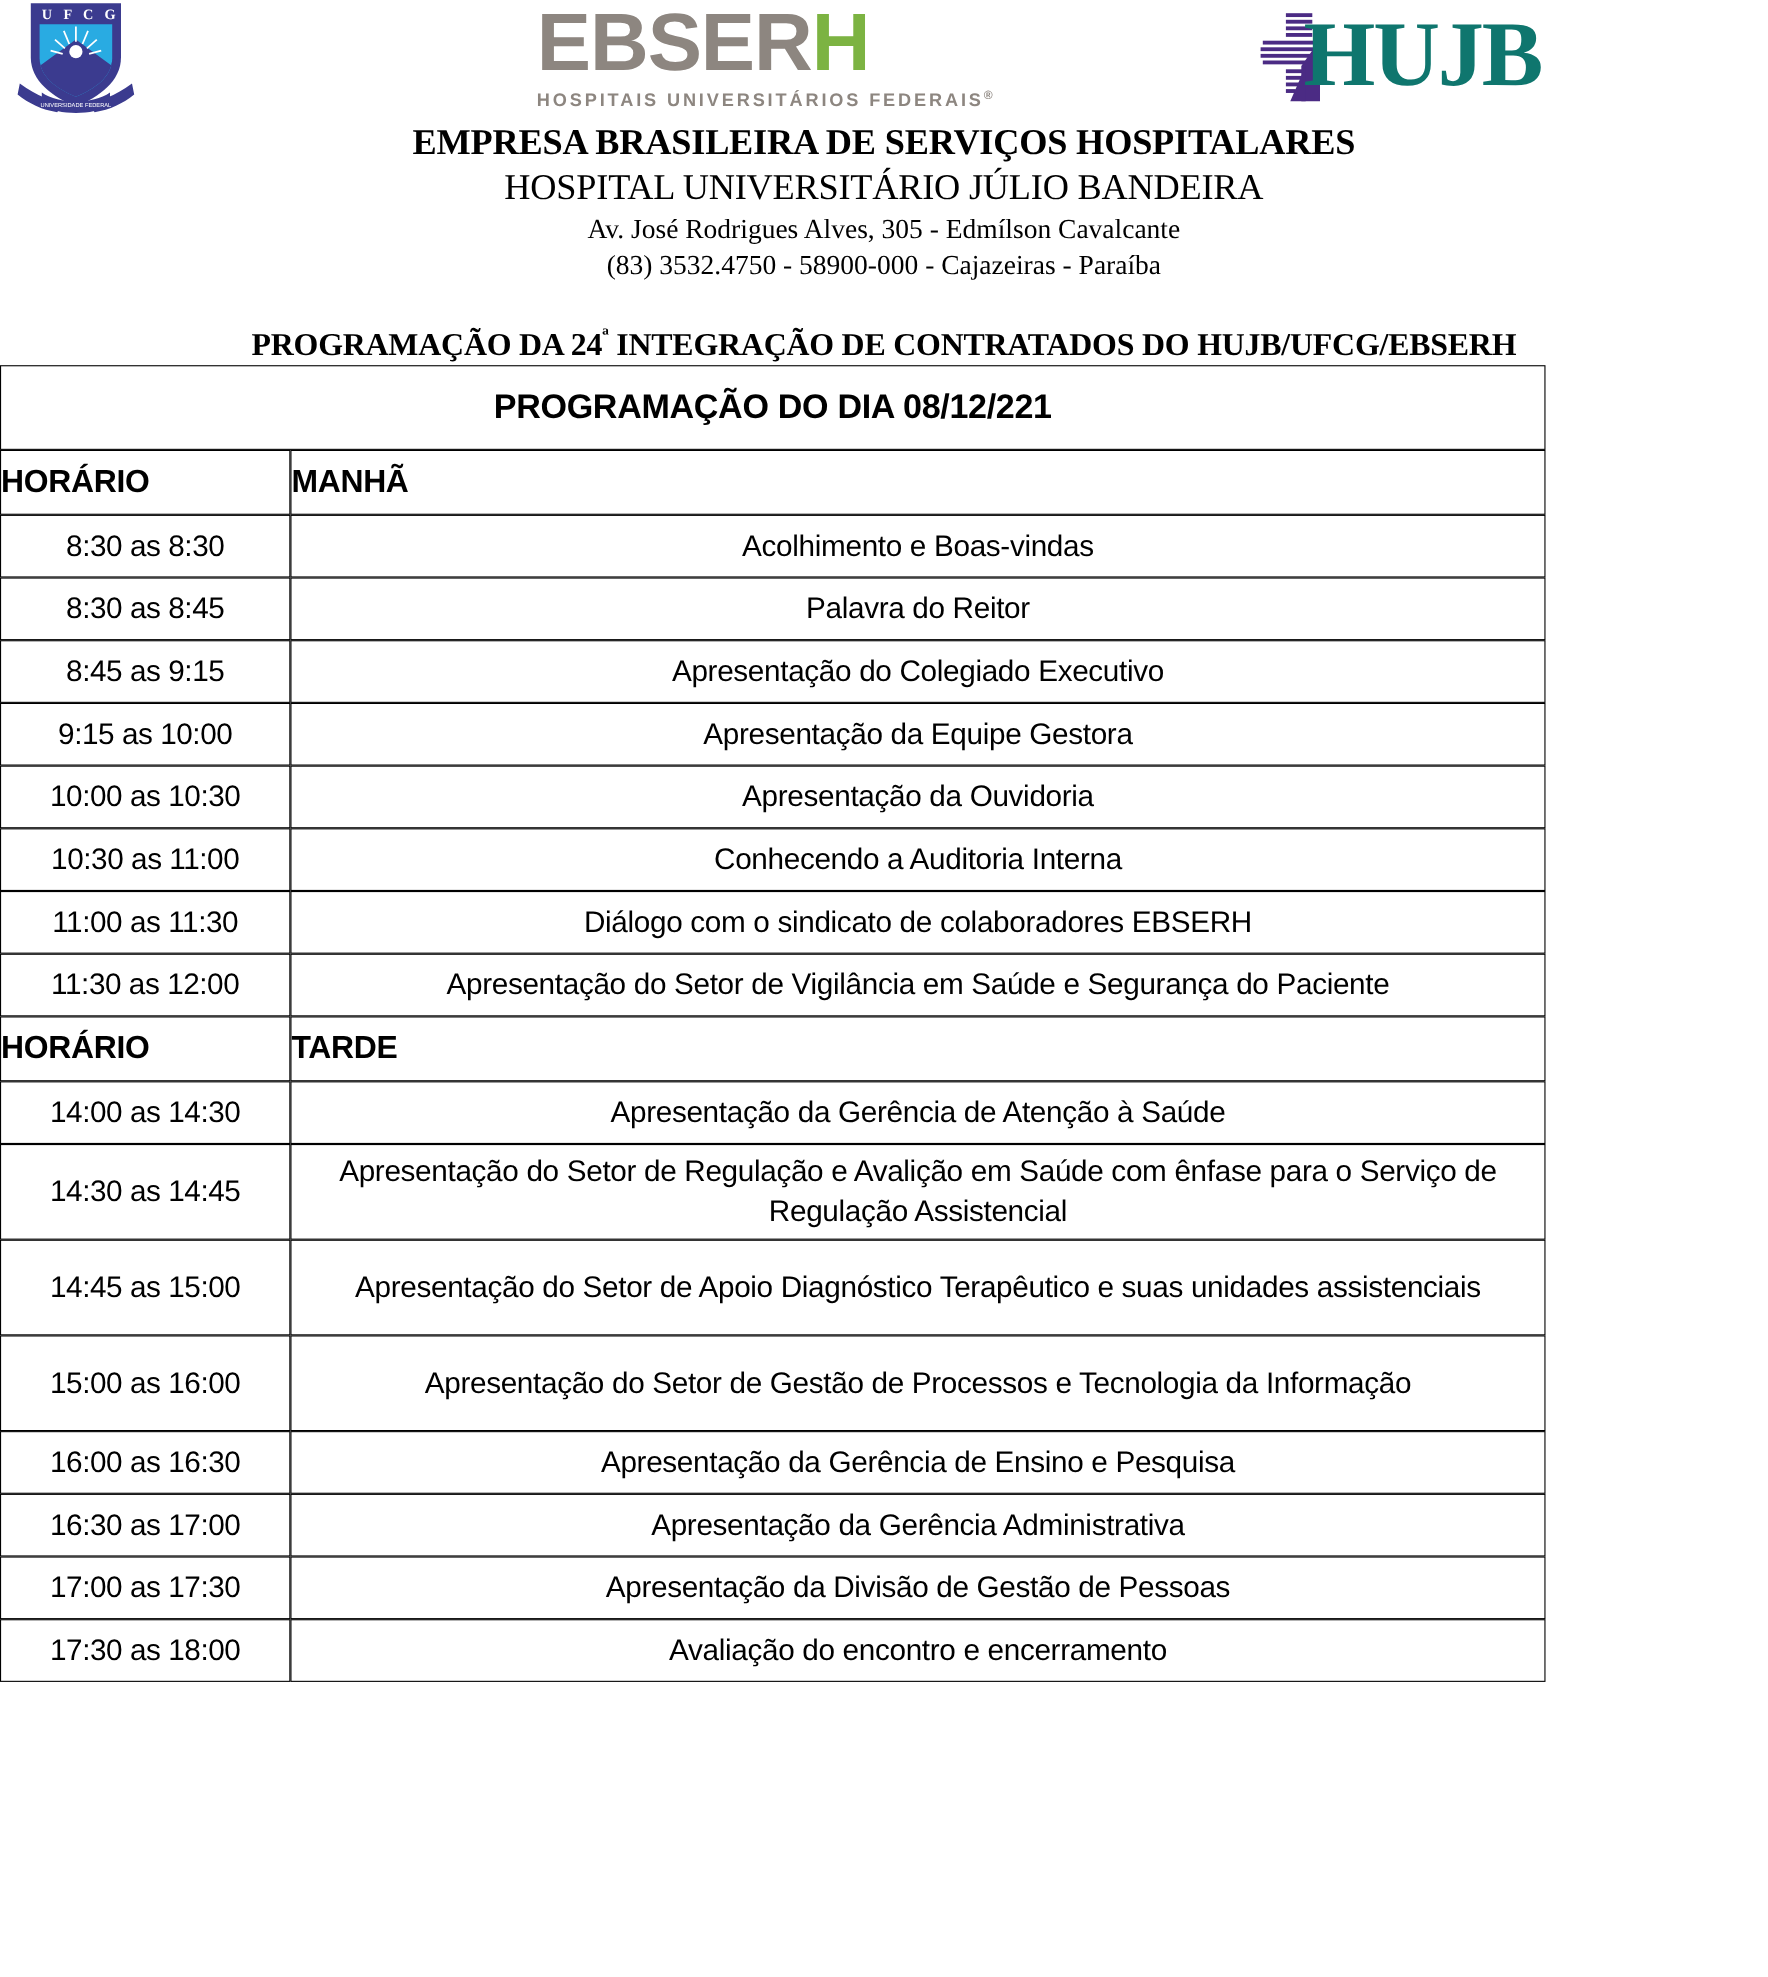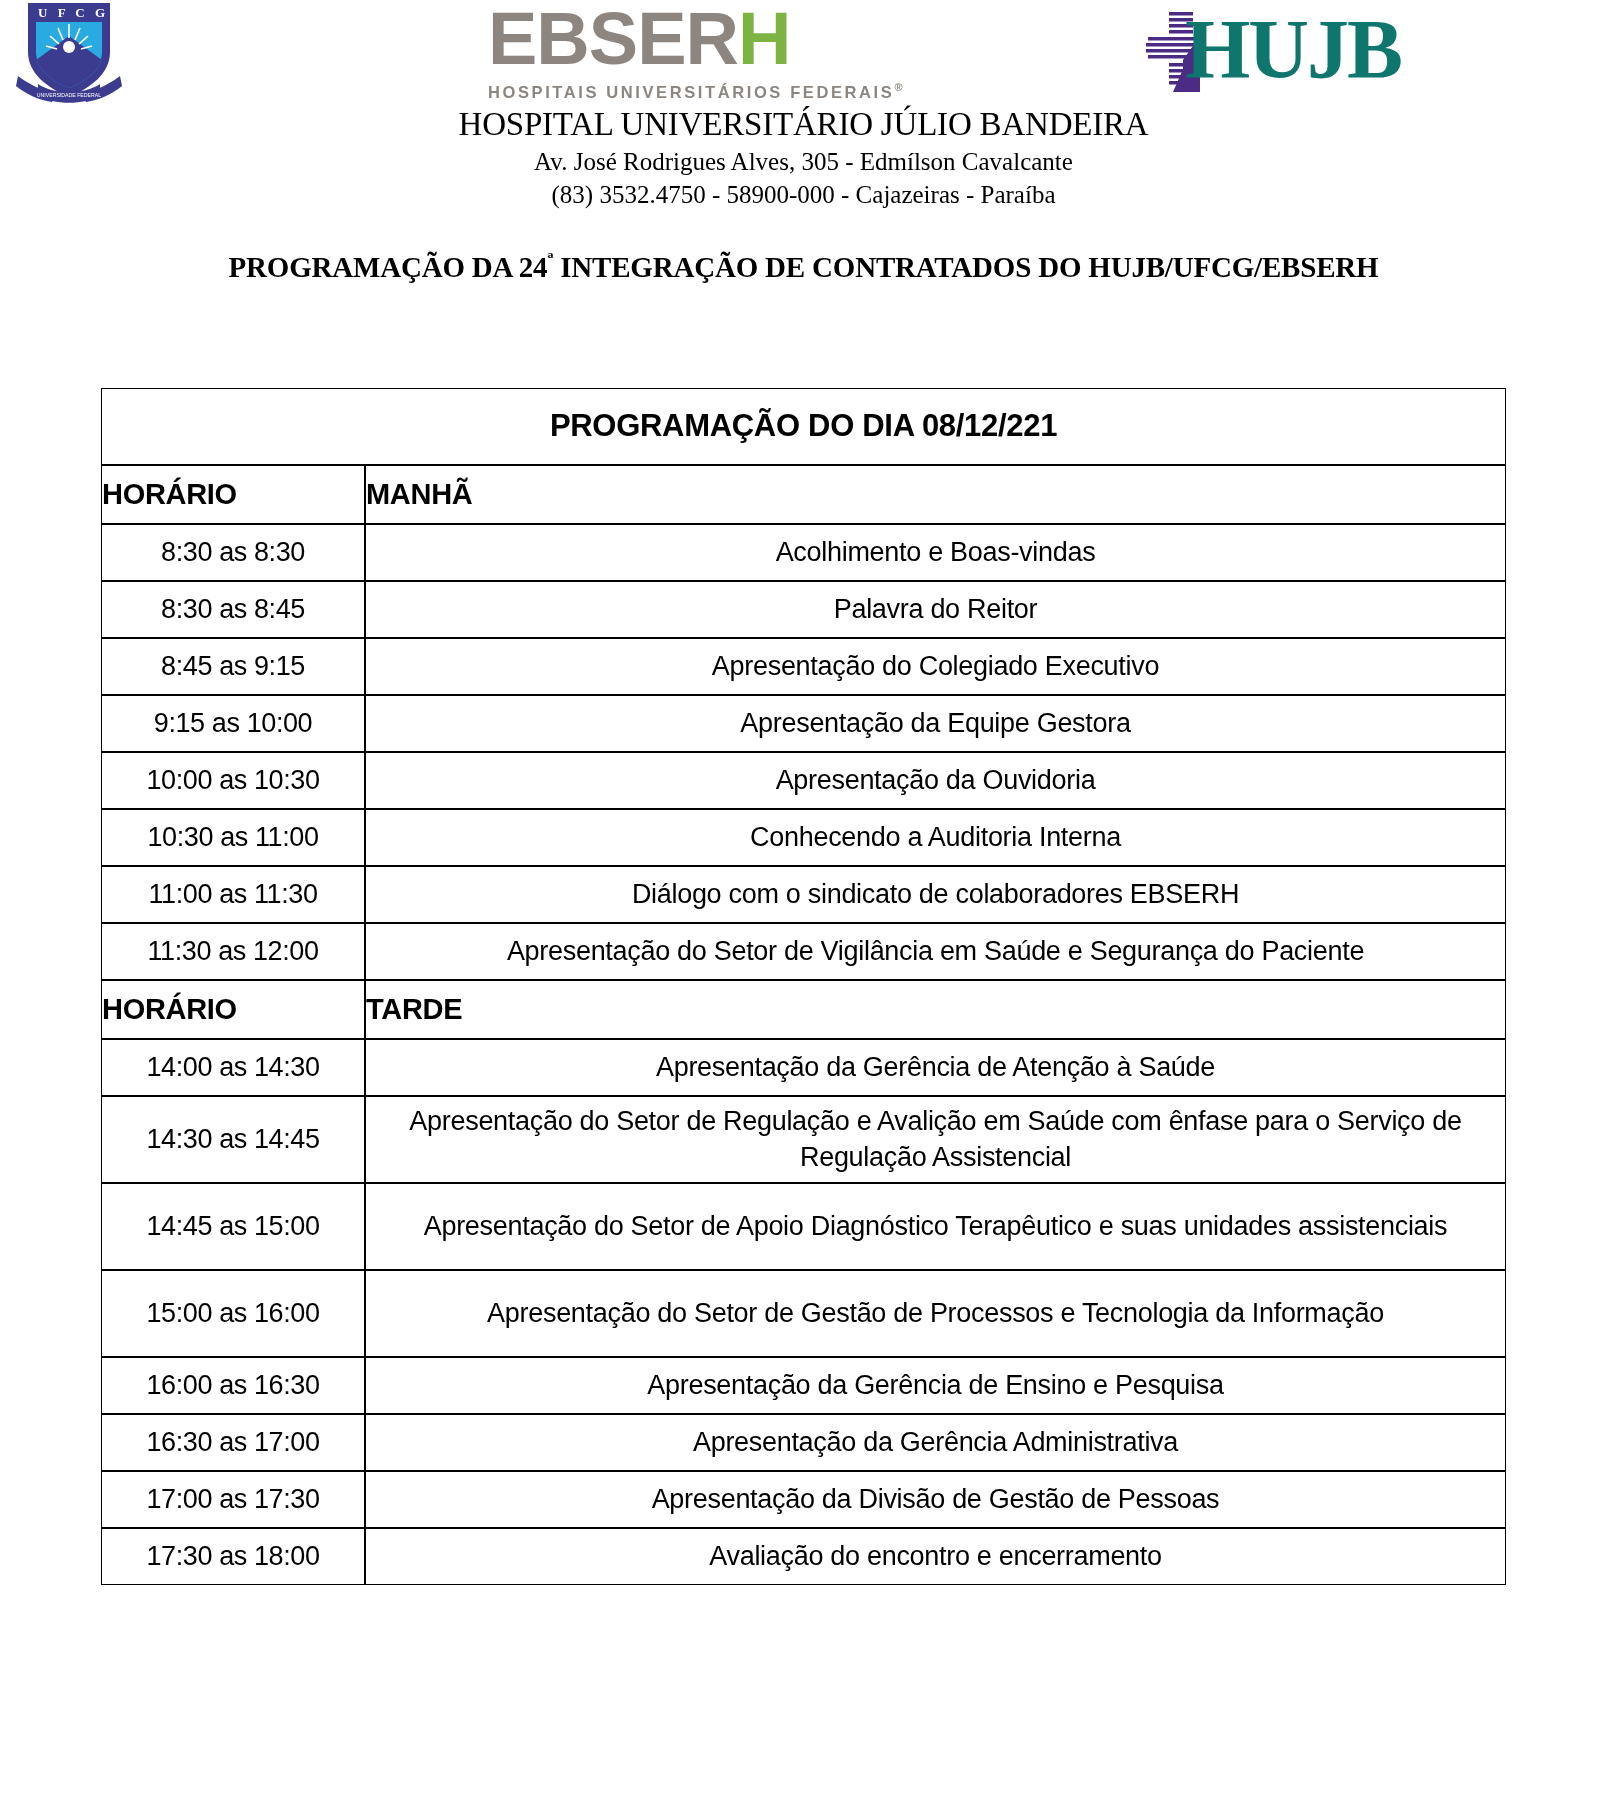--- a/index.html
+++ b/index.html
@@ -121,22 +121,20 @@
     font-size: 29px;
     line-height: 36px;
     letter-spacing: -0.2px;
     margin-top: 30px;
     width: 1607px;
   }
   .main-title .ord { font-size: 20px; vertical-align: super; }
 
   
   .sched-wrap {
-    margin-top: 103px;
-    padding-left: 101px;
   }
   table.sched {
     border-collapse: separate;
     border-spacing: 0;
     width: 1405px;
     table-layout: fixed;
     font-family: "Liberation Sans", "DejaVu Sans", sans-serif;
   }
   table.sched td {
     border: 1.5px solid #000000;
@@ -227,20 +225,21 @@
         <rect x="26" y="75" width="9" height="3.5"></rect>
       </g>
       <path d="M57 30 L40 54 L40 86 L57 86 Z" fill="#4b2b84"></path>
       <path d="M44 54 L30 86 L44 86 Z" fill="#4b2b84"></path>
     </svg>
     <div class="hujb-word">HUJB</div>
   </div>
 </div>
 
 <div class="doc-head">
+  <div class="head-l1">EMPRESA BRASILEIRA DE SERVIÇOS HOSPITALARES</div>
   <div class="head-l2">HOSPITAL UNIVERSITÁRIO JÚLIO BANDEIRA</div>
   <div class="head-l3">Av. José Rodrigues Alves, 305 - Edmílson Cavalcante</div>
   <div class="head-l4">(83) 3532.4750 -  58900-000 - Cajazeiras - Paraíba</div>
 </div>
 
 <div class="main-title"><span>PROGRAMAÇÃO DA 24</span><span class="ord">ª</span><span> INTEGRAÇÃO DE CONTRATADOS DO HUJB/UFCG/EBSERH</span></div>
 
 <div class="sched-wrap">
   <table class="sched">
     <colgroup>

